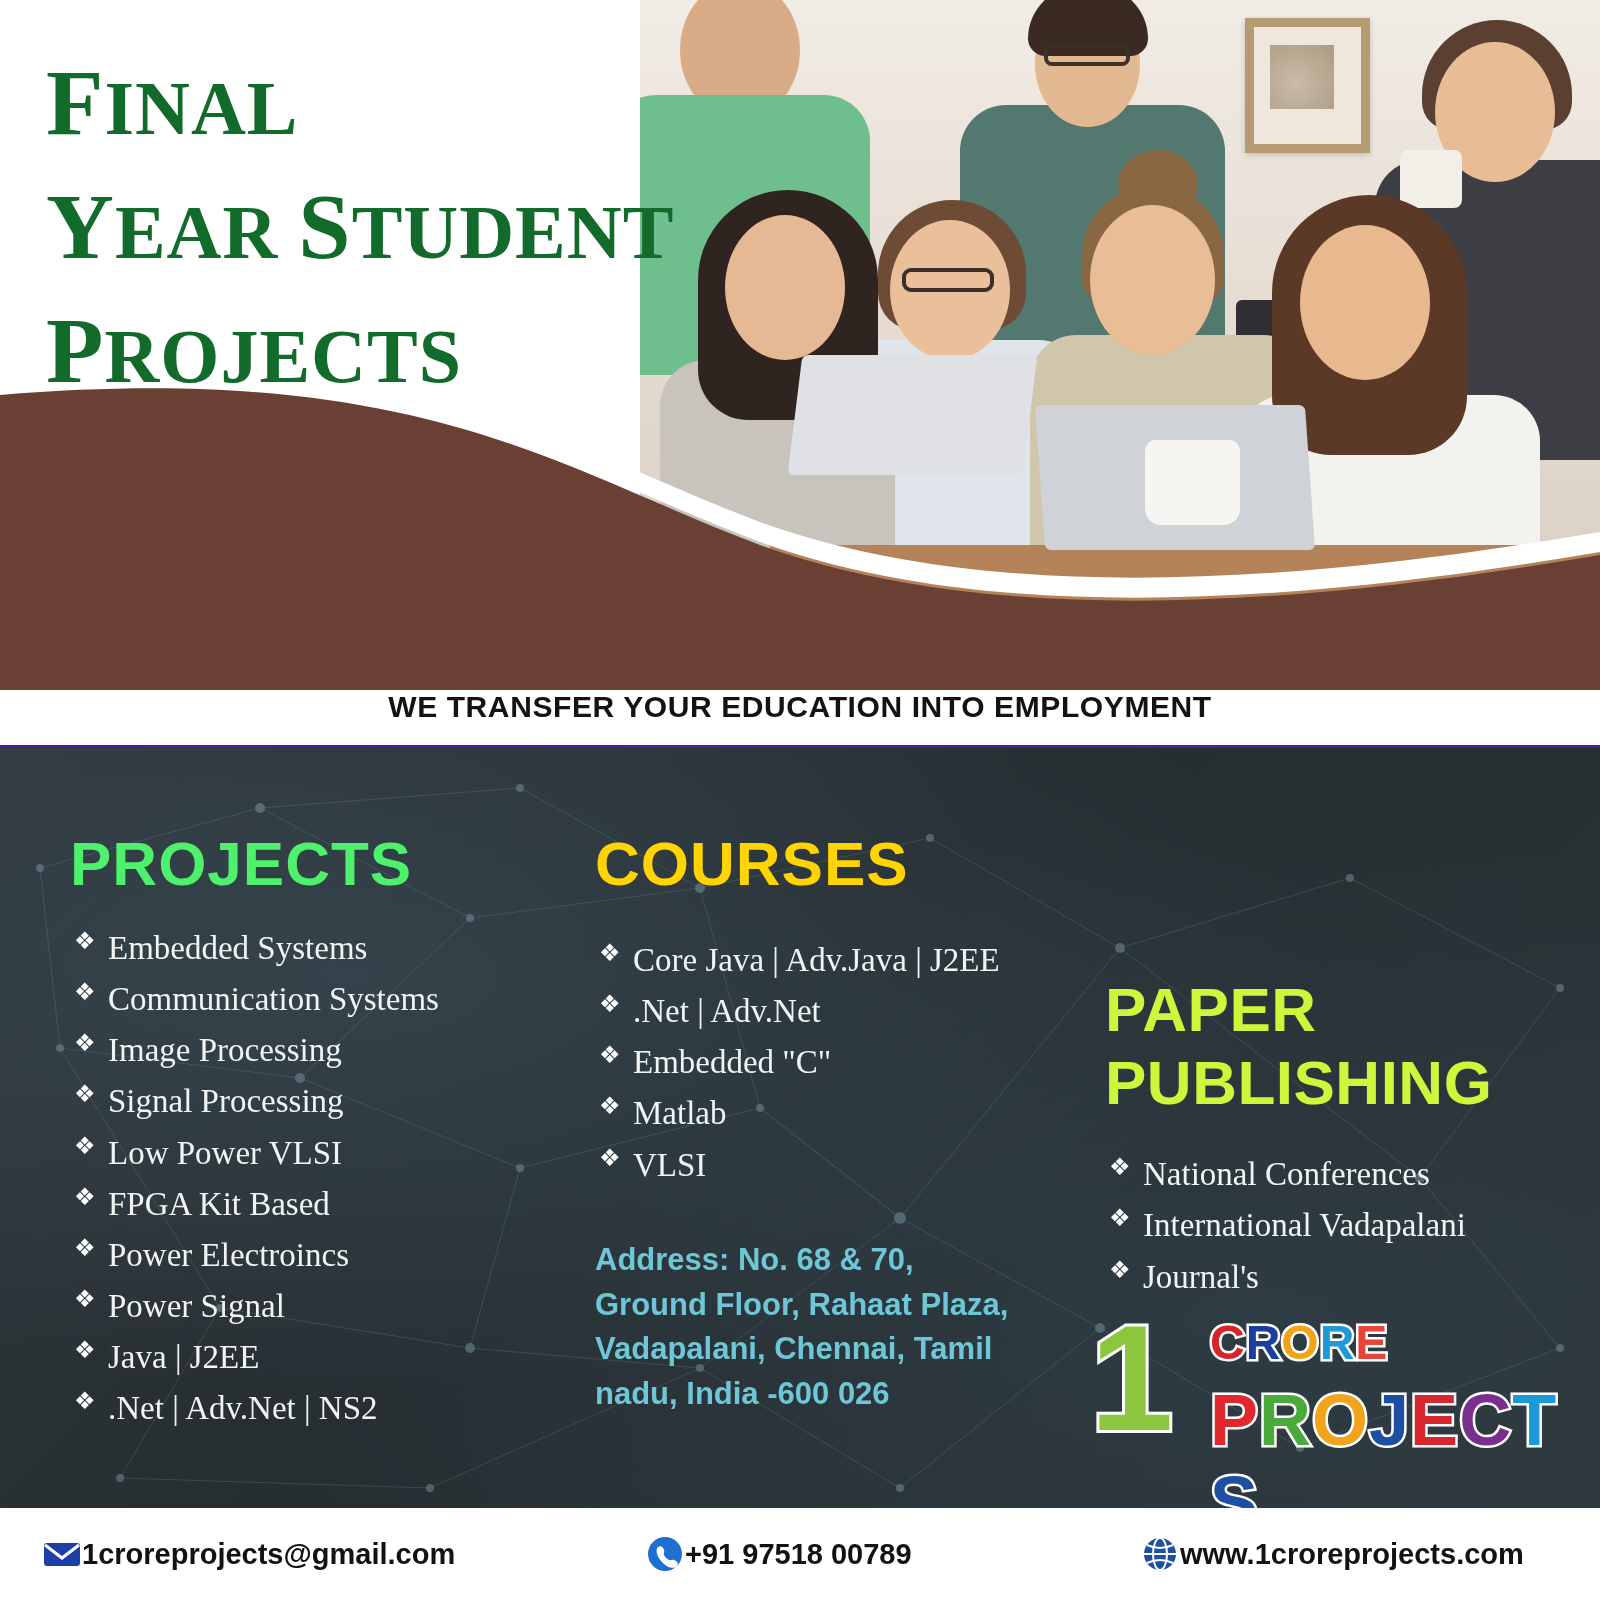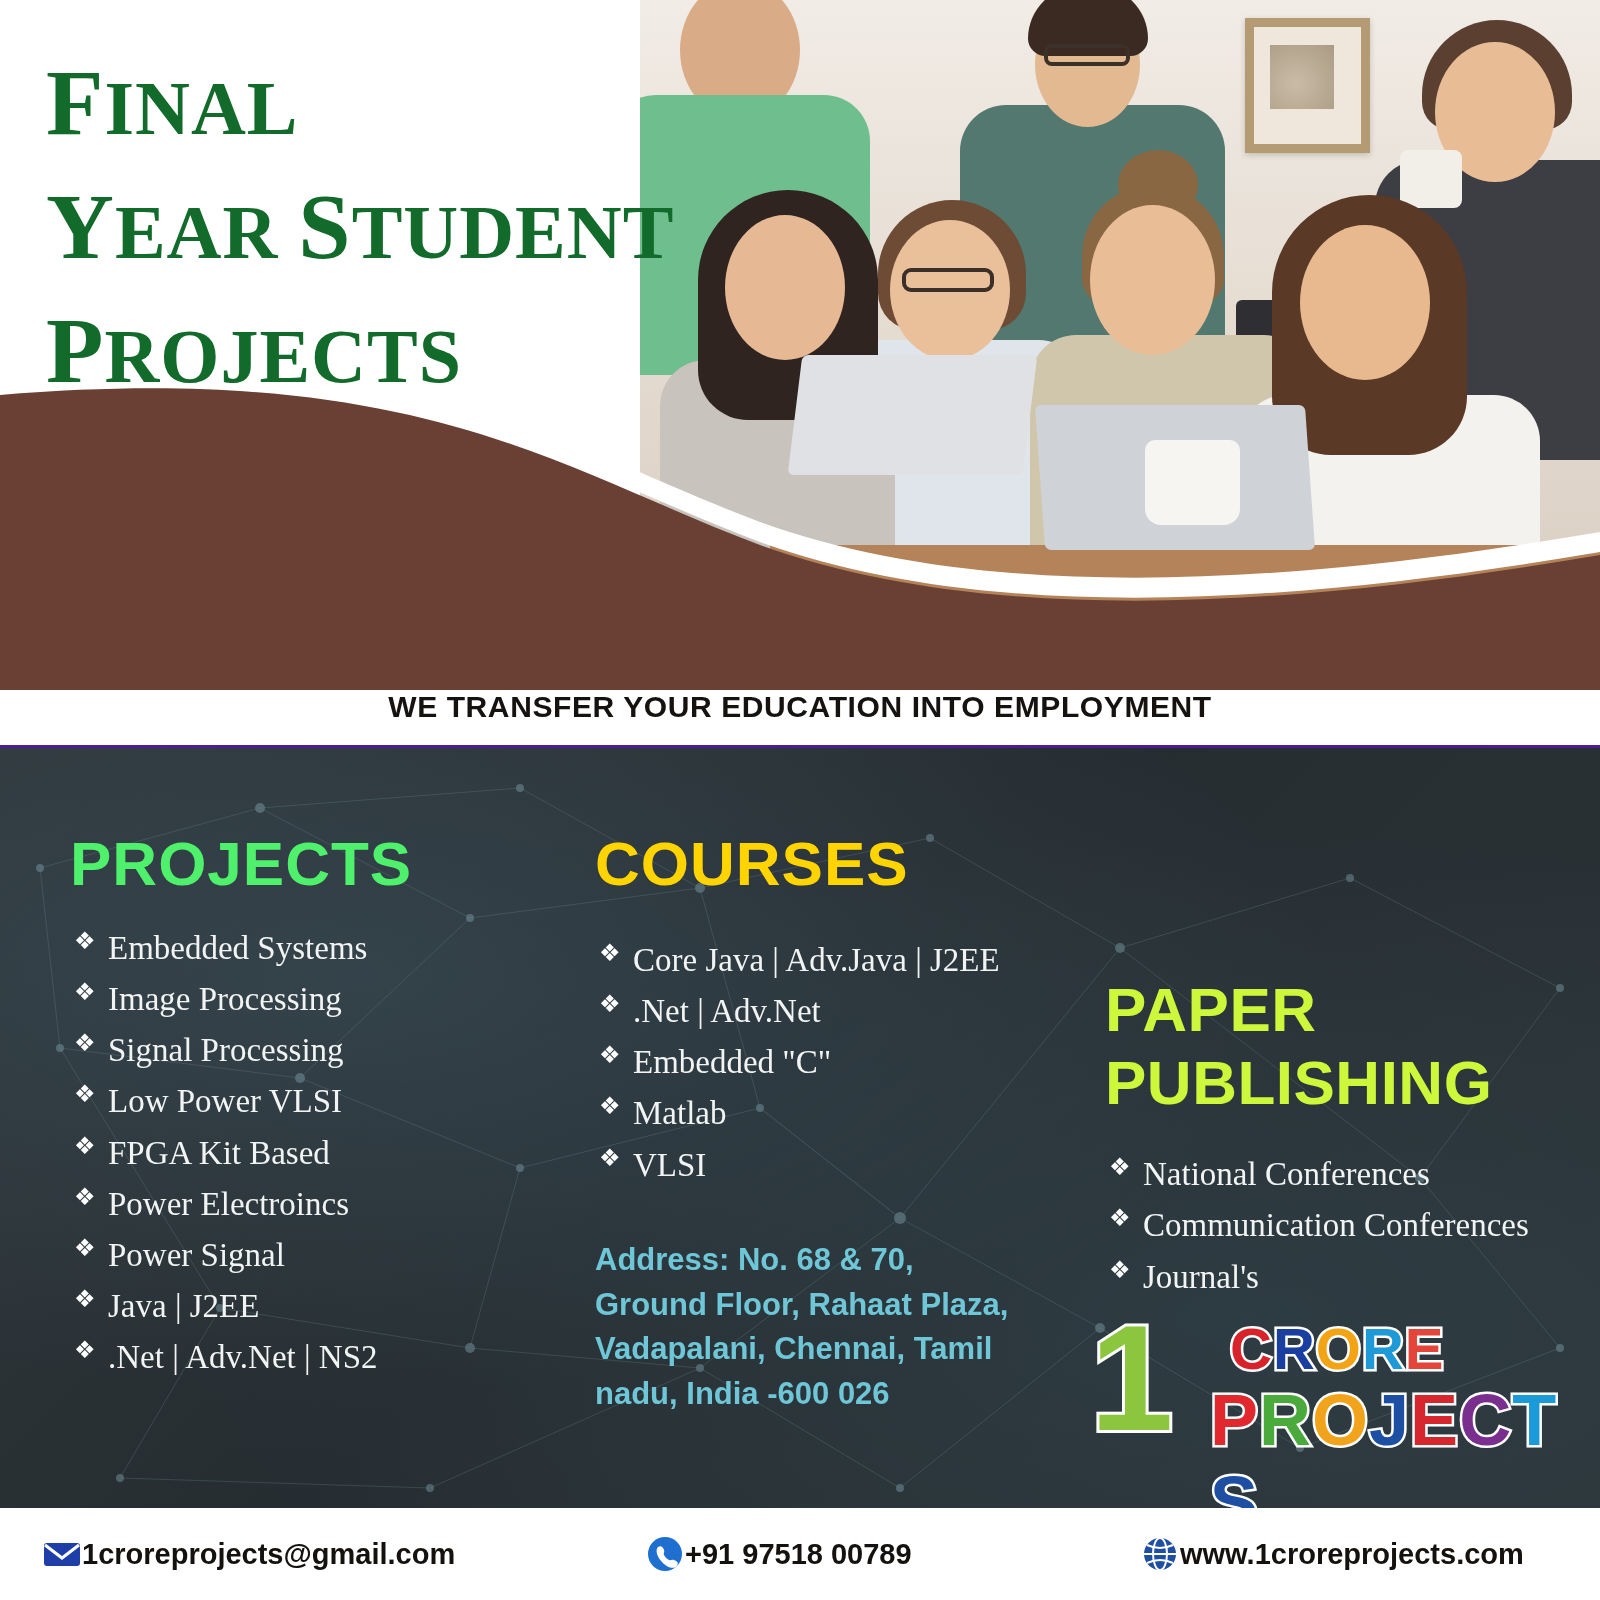--- a/index.html
+++ b/index.html
@@ -227,21 +227,21 @@
     color: #8cc63f;
     -webkit-text-stroke: 6px #ffffff;
     paint-order: stroke fill;
     line-height: 1;
   }
   .logo-crore, .logo-projects {
     position: absolute;
     font-weight: bold;
     letter-spacing: 1px;
   }
-  .logo-crore { left: 120px; top: 22px; font-size: 58px; margin-left: 20px; }
+  .logo-crore { left: 120px; top: 22px; font-size: 48px; }
   .logo-projects { left: 120px; top: 86px; font-size: 72px; }
   .logo-crore span, .logo-projects span {
     display: inline-block;
     -webkit-text-stroke: 5px #ffffff;
     paint-order: stroke fill;
   }
 
   
   .footer {
     position: absolute;
@@ -368,20 +368,21 @@
           <circle cx="900" cy="740" r="4"></circle>
         <circle cx="120" cy="730" r="4"></circle>
           <circle cx="430" cy="740" r="4"></circle>
       </g>
     </svg>
 
     <div class="col-projects">
       <div class="h-projects">PROJECTS</div>
       <ul class="bullets">
         <li>Embedded Systems</li>
+        <li>Communication Systems</li>
         <li>Image Processing</li>
         <li>Signal Processing</li>
         <li>Low Power VLSI</li>
         <li>FPGA Kit Based</li>
         <li>Power Electroincs</li>
         <li>Power Signal</li>
         <li>Java | J2EE</li>
         <li>.Net | Adv.Net | NS2</li>
       </ul>
     </div>
@@ -399,21 +400,21 @@
 
     <div class="address">Address: No. 68 &amp; 70, Ground Floor, Rahaat Plaza, Vadapalani, Chennai, Tamil nadu, India -600 026</div>
 
     <div class="col-paper">
       <div class="h-paper">
         <div>PAPER</div>
         <div>PUBLISHING</div>
       </div>
       <ul class="bullets">
         <li>National Conferences</li>
-        <li>Communication Conferences</li>
+        <li>International Vadapalani</li>
         <li>Journal's</li>
       </ul>
     </div>
 
     <div class="logo">
       <div class="logo-one">1</div>
       <div class="logo-crore" id="logo-crore"><span style="color: rgb(216, 35, 42);">C</span><span style="color: rgb(26, 63, 160);">R</span><span style="color: rgb(243, 164, 21);">O</span><span style="color: rgb(31, 154, 214);">R</span><span style="color: rgb(228, 69, 58);">E</span></div>
       <div class="logo-projects" id="logo-projects"><span style="color: rgb(224, 40, 46);">P</span><span style="color: rgb(74, 170, 60);">R</span><span style="color: rgb(240, 163, 27);">O</span><span style="color: rgb(29, 79, 163);">J</span><span style="color: rgb(213, 39, 45);">E</span><span style="color: rgb(122, 47, 143);">C</span><span style="color: rgb(26, 155, 215);">T</span><span style="color: rgb(31, 79, 162);">S</span></div>
     </div>
   </div>

